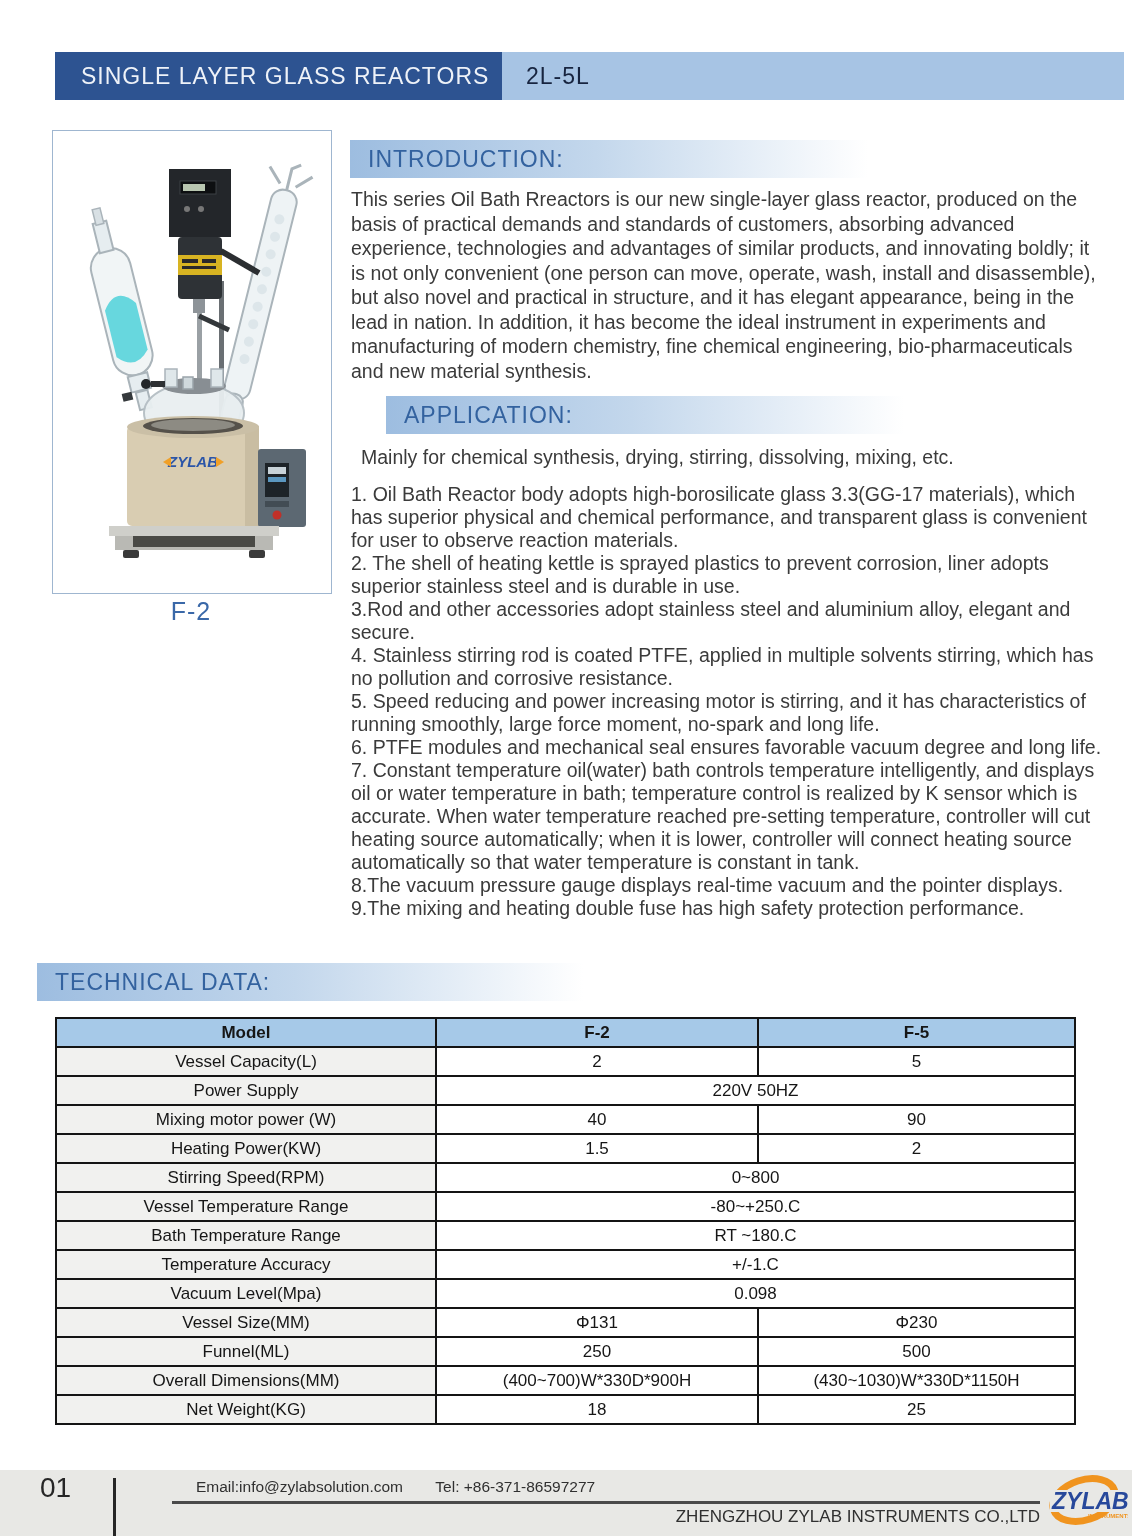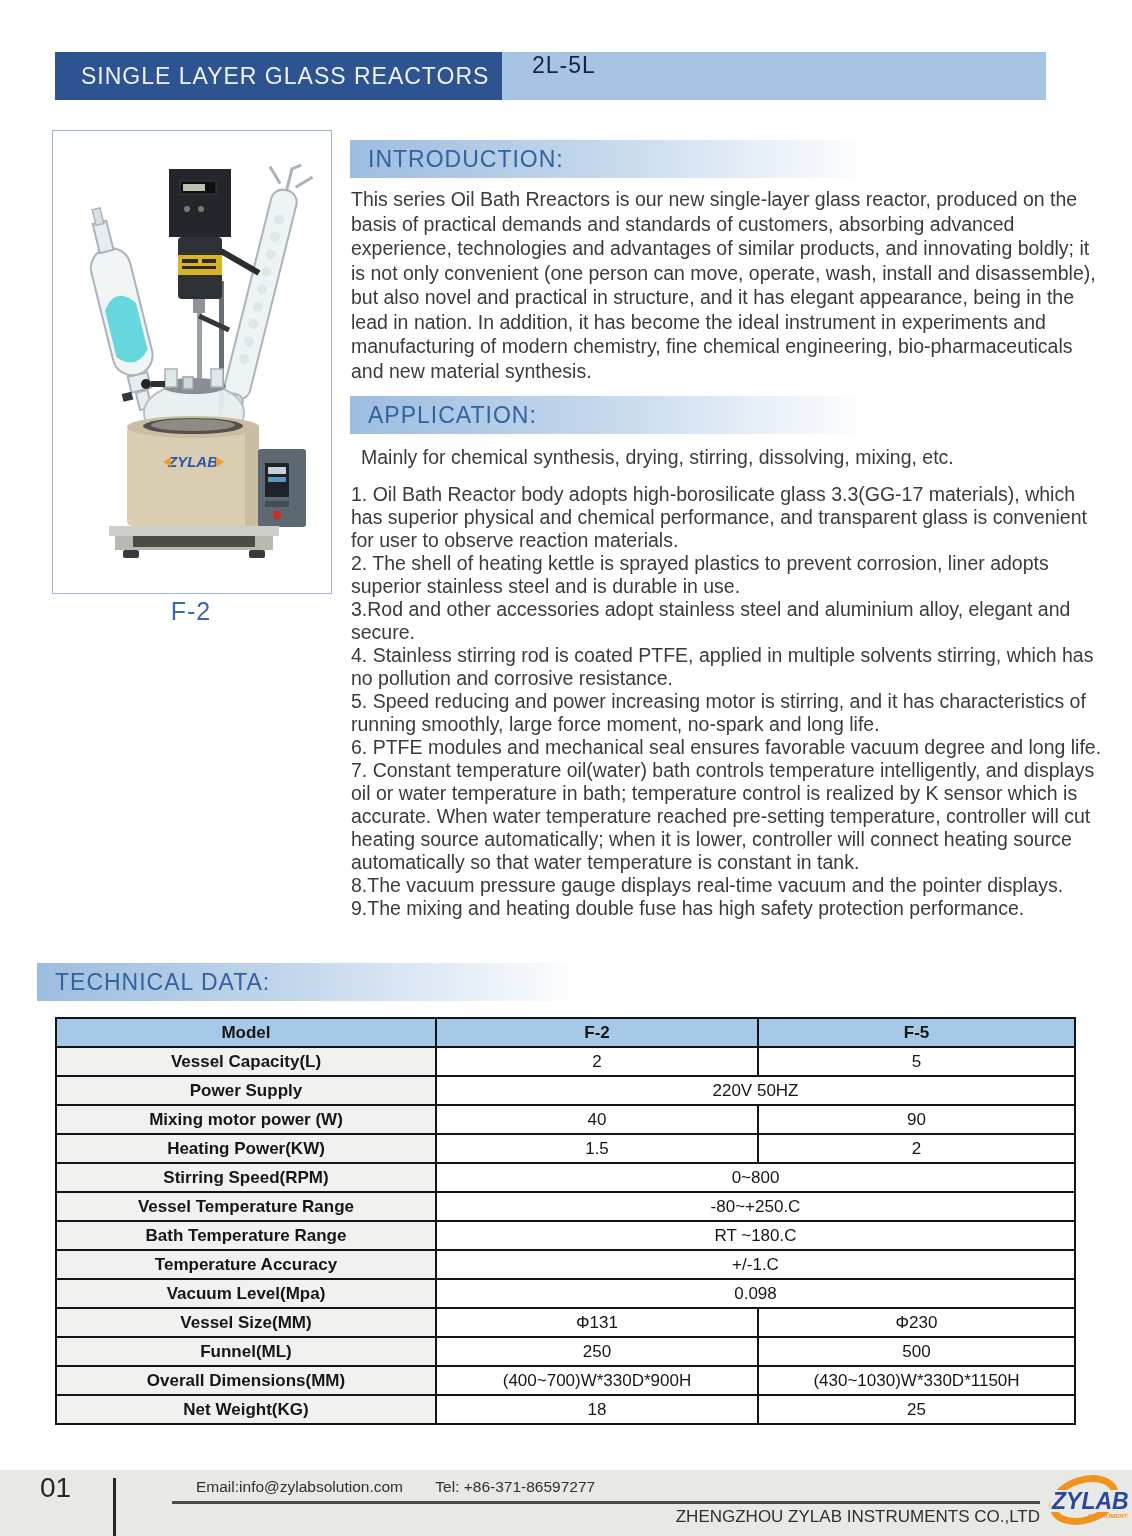--- a/index.html
+++ b/index.html
@@ -2,54 +2,54 @@
 <html><head>
 <meta charset="utf-8">
 <style>
   html,body{margin:0;padding:0;background:#888;}
   .page{
     position:relative; width:1132px; height:1536px; background:#ffffff;
     font-family:"Liberation Sans", sans-serif; color:#3b3b3b; overflow:hidden;
     margin:0 auto;
   }
   
-  .hdr{position:absolute; left:55px; top:52px; width:991px; height:48px; background:#a7c4e4; display:flex;}
+  .hdr{position:absolute; left:55px; top:52px; width:1069px; height:48px; background:#a7c4e4; display:flex;}
   .hdr-dark{width:447px; height:100%; background:#2d5391; display:flex; align-items:center; padding-left:26px; box-sizing:border-box;}
   .hdr-dark span{color:#eef2f8; font-size:23px; letter-spacing:1px;}
-  .hdr-light{display:flex; align-items:flex-start; padding-left:30px;}
+  .hdr-light{display:flex; align-items:center; padding-left:24px;}
   .hdr-light span{color:#17243f; font-size:23px; letter-spacing:1px;}
   
   .photo-box{position:absolute; left:52px; top:130px; width:278px; height:462px; border:1px solid #9fb6d0; background:#fff;}
   .model-label{position:absolute; left:52px; top:597px; width:278px; text-align:center; color:#3a68a8; font-size:25px; letter-spacing:1px;}
   
   .right-col{position:absolute; left:350px; top:140px; width:756px;}
   .sec-head{
     height:38px; width:545px; line-height:38px; padding-left:18px; box-sizing:border-box;
     font-size:23px; letter-spacing:1px; color:#33629f;
     background:linear-gradient(to right, #9dbde0 0%, #c3d7ec 45%, rgba(255,255,255,0) 95%);
   }
   .body-text{font-size:19.5px; line-height:24.5px; color:#3b3b3b;}
   .intro-body{margin:9px 0 13px 1px;}
-  .app-head{margin-top:0px;}
+  .app-head{margin-top:0px;margin-left:36px;}
   .app-body{margin:11px 0 13px 11px;}
   .feat-head{margin-top:0px;}
   .features{margin:11px 0 0 1px;}
   .feature-item{font-size:19.5px; line-height:23px; color:#3b3b3b;}
   
   .tech-head{position:absolute; left:37px; top:963px; width:575px;}
   table.tech{
     position:absolute; left:55px; top:1017px; width:1019px;
     border-collapse:collapse; table-layout:fixed; font-size:17px; color:#161616;
   }
   table.tech th, table.tech td{
     border:2.5px solid #141414; height:27px; text-align:center; vertical-align:middle;
     padding:0 4px; overflow:hidden;
   }
   table.tech thead th{background:#a6c9e8; font-weight:bold;}
-  table.tech tbody th{background:#f1f1ef; font-weight:bold;}
+  table.tech tbody th{background:#f1f1ef; font-weight:normal;}
   table.tech tbody td{background:#ffffff; font-weight:normal;}
   col.c-label{width:380px;} col.c-f2{width:322px;} col.c-f5{width:317px;}
   
   .footer{position:absolute; left:0; top:1470px; width:1132px; height:66px; background:#e8e8e5;}
   .page-num{position:absolute; left:40px; top:2px; font-size:28px; color:#262626;}
   .footer-vline{position:absolute; left:113px; top:8px; width:3px; height:58px; background:#262626;}
   .contact-line{position:absolute; left:196px; top:8px; font-size:15.5px; color:#303030;}
   .contact-line .tel{margin-left:28px;}
   .footer-rule{position:absolute; left:172px; top:31px; width:868px; height:3px; background:#4a4a4a;}
   .company{position:absolute; left:600px; top:37px; width:440px; text-align:right; font-size:17px; color:#303030;}

